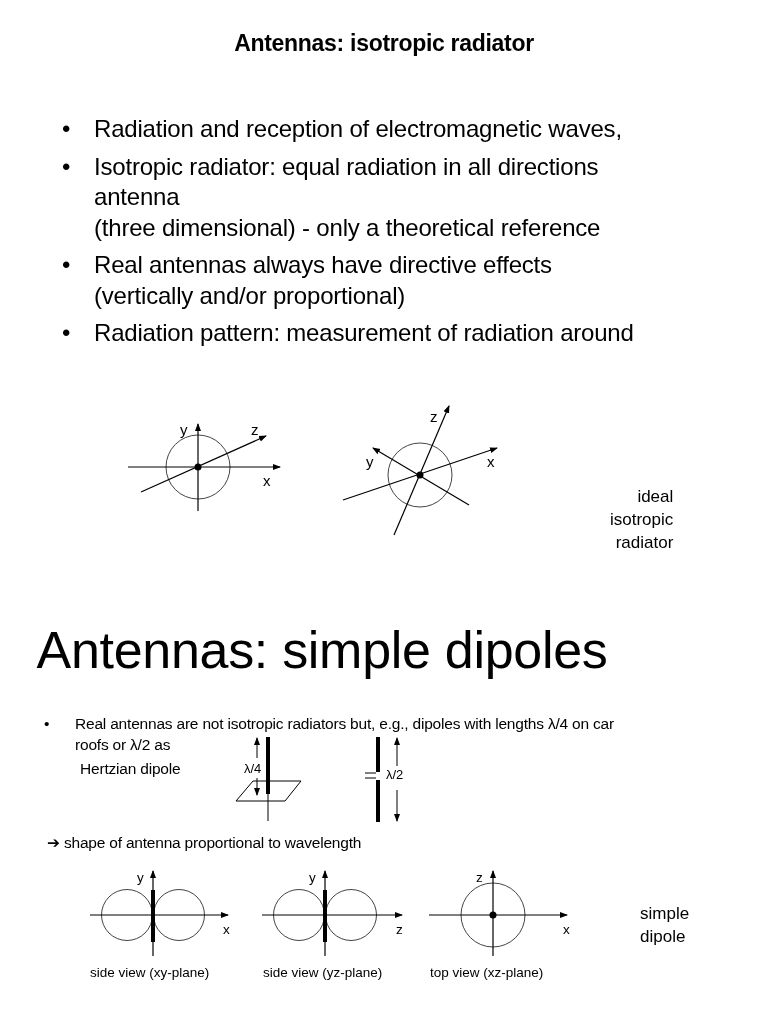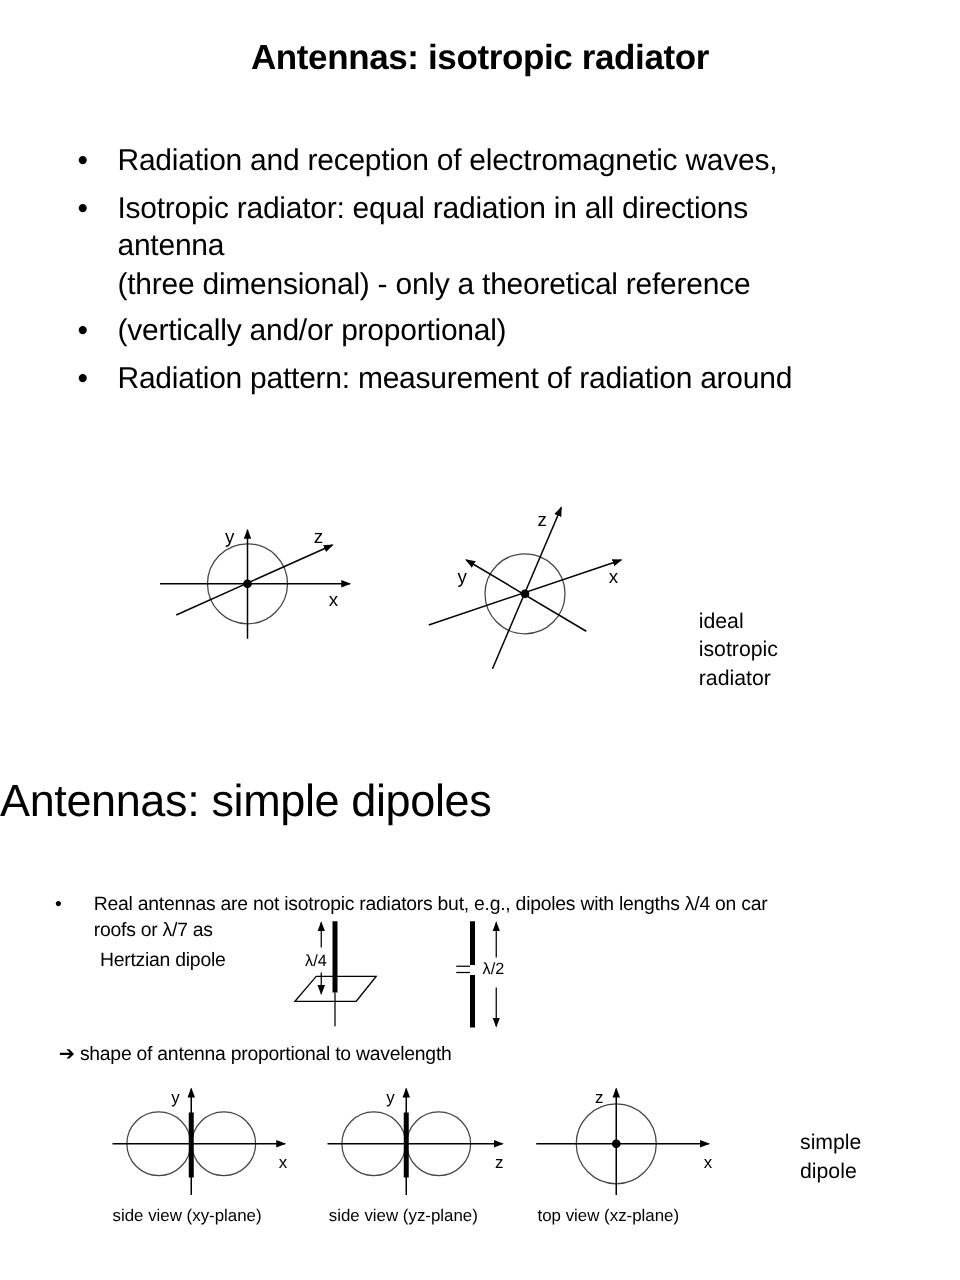--- a/index.html
+++ b/index.html
@@ -1,26 +1,26 @@
 <!DOCTYPE html>
 <html><head>
   <meta charset="utf-8">
   <style>
     html, body { margin: 0; padding: 0; background: #ffffff; }
     body { width: 768px; height: 1024px; position: relative; overflow: hidden;
            font-family: "Liberation Sans", sans-serif; color: #000; }
     .abs { position: absolute; }
     .title1 { left: 0; width: 768px; top: 30px; text-align: center; font-weight: bold;
-              font-size: 28px; letter-spacing: -0.3px; }
+              font-size: 23px; letter-spacing: -0.3px; }
     .bullets1 { left: 62px; top: 114px; width: 680px; font-size: 24px; line-height: 30.5px; }
     .b1 { position: relative; padding-left: 32px; margin-bottom: 7px; letter-spacing: -0.2px; }
     .b1 .dot { position: absolute; left: 0; top: 0; }
     .label { font-size: 15px; }
     .side-label { font-size: 17px; line-height: 23px; }
-    .title2 { left: 0; width: 644px; top: 620px; font-size: 36px; letter-spacing: -0.3px; }
+    .title2 { left: 0; width: 644px; top: 620px; text-align: center; font-size: 52px; letter-spacing: -0.3px; }
     .small { font-size: 15.5px; letter-spacing: -0.2px; }
     .caption { font-size: 13.5px; }
     svg { position: absolute; overflow: visible; }
   </style>
 </head>
 <body>
 
 <div class="abs title1">Antennas: isotropic radiator</div>
 
 <div class="abs bullets1">
@@ -29,20 +29,21 @@
     <div>Radiation and reception of electromagnetic waves,</div>
   </div>
   <div class="b1">
     <span class="dot">•</span>
     <div>Isotropic radiator: equal radiation in all directions</div>
     <div>antenna</div>
     <div>(three dimensional) - only a theoretical reference</div>
   </div>
   <div class="b1">
     <span class="dot">•</span>
+    <div>Real antennas always have directive effects</div>
     <div>(vertically and/or proportional)</div>
   </div>
   <div class="b1">
     <span class="dot">•</span>
     <div>Radiation pattern: measurement of radiation around</div>
   </div>
 </div>
 
 <svg width="768" height="1024" style="left:0;top:0;">
   <defs>
@@ -104,31 +105,31 @@
 </svg>
 
 <div class="abs label" style="left:180px;top:421px;">y</div>
 <div class="abs label" style="left:251px;top:421px;">z</div>
 <div class="abs label" style="left:263px;top:472px;">x</div>
 
 <div class="abs label" style="left:430px;top:408px;">z</div>
 <div class="abs label" style="left:366px;top:453px;">y</div>
 <div class="abs label" style="left:487px;top:453px;">x</div>
 
-<div class="abs side-label" style="left:559px;top:485px;">
+<div class="abs side-label" style="left:610px;top:485px;text-align:right;">
   <div>ideal</div>
   <div>isotropic</div>
   <div>radiator</div>
 </div>
 
 <div class="abs title2">Antennas: simple dipoles</div>
 
 <div class="abs small" style="left:44px;top:715px;">•</div>
 <div class="abs small" style="left:75px;top:715px;white-space:nowrap;text-align:right;">Real antennas are not isotropic radiators but, e.g., dipoles with lengths λ/4 on car</div>
-<div class="abs small" style="left:75px;top:736px;">roofs or λ/7 as</div>
+<div class="abs small" style="left:75px;top:736px;">roofs or λ/2 as</div>
 <div class="abs small" style="left:80px;top:760px;">Hertzian dipole</div>
 
 <div class="abs" style="left:244px;top:761px;font-size:13px;">λ/4</div>
 <div class="abs" style="left:386px;top:767px;font-size:13px;">λ/2</div>
 
 <div class="abs small" style="left:47px;top:834px;white-space:nowrap;">
   <span>➔</span>
   <span>shape of antenna proportional to wavelength</span>
 </div>
 

